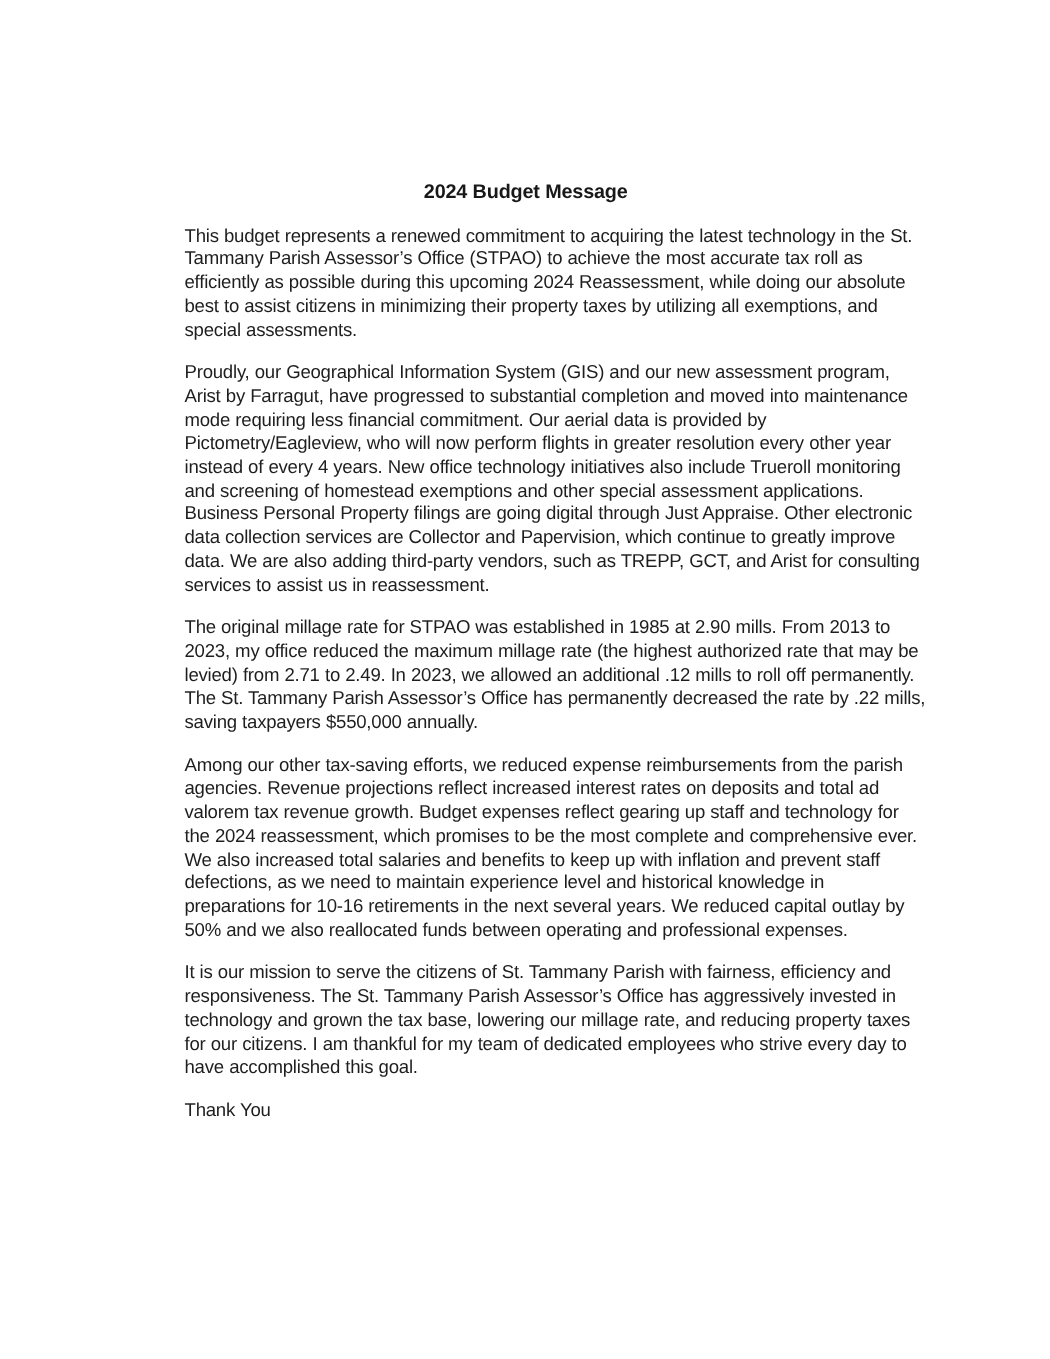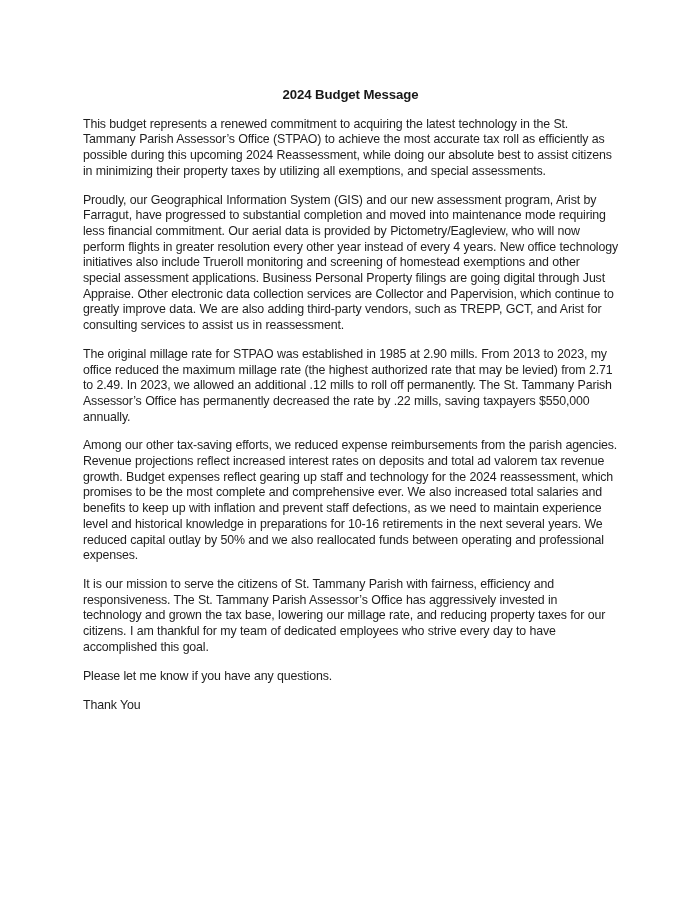--- a/index.html
+++ b/index.html
@@ -8,41 +8,42 @@
     width: 700px;
     height: 906px;
     background: #ffffff;
     overflow: hidden;
   }
 
   .page {
     width: 700px;
     height: 906px;
     background: #ffffff;
-    padding: 87px 82px 0 83px;
+    padding: 120px 82px 0 83px;
     font-family: "Liberation Sans", "DejaVu Sans", sans-serif;
     color: #1e1e1e;
     font-size: 12.4px;
     line-height: 15.7px;
     letter-spacing: -0.15px;
   }
 
   .doc-title {
     font-size: 13.2px;
     font-weight: bold;
     text-align: center;
     color: #181818;
     margin-bottom: 14px;
     letter-spacing: -0.1px;
   }
 
   .doc-paragraph {
     margin-bottom: 13px;
     text-align: left;
     word-spacing: 0.2px;
+    margin-left: 40px;
   }
 
   .doc-paragraph.closing {
     margin-bottom: 14px;
   }
 </style>
 </head>
 <body>
 
 <div class="page">
@@ -52,16 +53,15 @@
 
   <p class="doc-paragraph">Proudly, our Geographical Information System (GIS) and our new assessment program, Arist by Farragut, have progressed to substantial completion and moved into maintenance mode requiring less financial commitment. Our aerial data is provided by Pictometry/Eagleview, who will now perform flights in greater resolution every other year instead of every 4 years. New office technology initiatives also include Trueroll monitoring and screening of homestead exemptions and other special assessment applications. Business Personal Property filings are going digital through Just Appraise. Other electronic data collection services are Collector and Papervision, which continue to greatly improve data. We are also adding third-party vendors, such as TREPP, GCT, and Arist for consulting services to assist us in reassessment.</p>
 
   <p class="doc-paragraph">The original millage rate for STPAO was established in 1985 at 2.90 mills. From 2013 to 2023, my office reduced the maximum millage rate (the highest authorized rate that may be levied) from 2.71 to 2.49. In 2023, we allowed an additional .12 mills to roll off permanently. The St. Tammany Parish Assessor’s Office has permanently decreased the rate by .22 mills, saving taxpayers $550,000 annually.</p>
 
   <p class="doc-paragraph">Among our other tax-saving efforts, we reduced expense reimbursements from the parish agencies. Revenue projections reflect increased interest rates on deposits and total ad valorem tax revenue growth. Budget expenses reflect gearing up staff and technology for the 2024 reassessment, which promises to be the most complete and comprehensive ever. We also increased total salaries and benefits to keep up with inflation and prevent staff defections, as we need to maintain experience level and historical knowledge in preparations for 10-16 retirements in the next several years. We reduced capital outlay by 50% and we also reallocated funds between operating and professional expenses.</p>
 
 
   <p class="doc-paragraph">It is our mission to serve the citizens of St. Tammany Parish with fairness, efficiency and responsiveness. The St. Tammany Parish Assessor’s Office has aggressively invested in technology and grown the tax base, lowering our millage rate, and reducing property taxes for our citizens. I am thankful for my team of dedicated employees who strive every day to have accomplished this goal.</p>
 
-  <p class="doc-paragraph closing">Please let me know if you have any questions.</p>
 
   <p class="doc-paragraph closing">Thank You</p>
 </div>
 
 </body></html>

